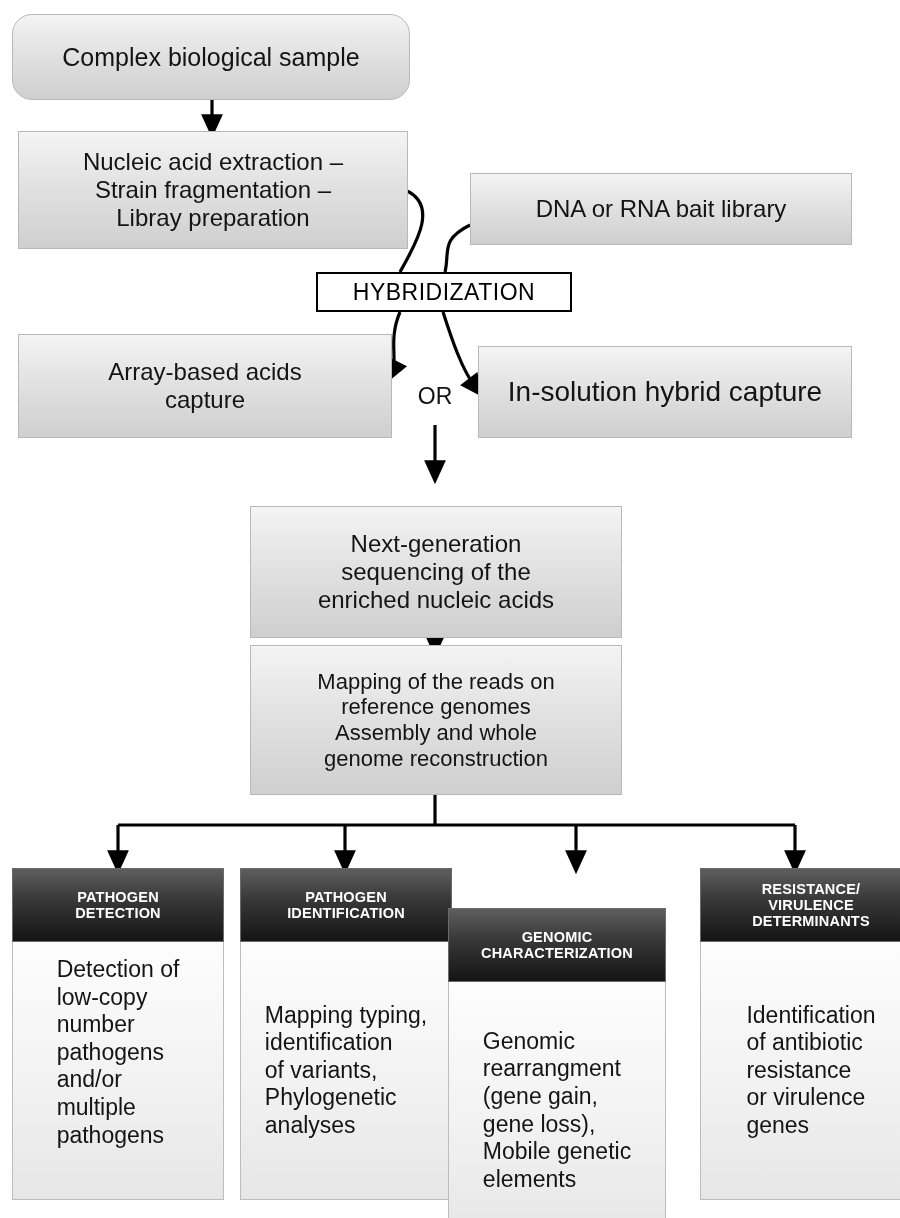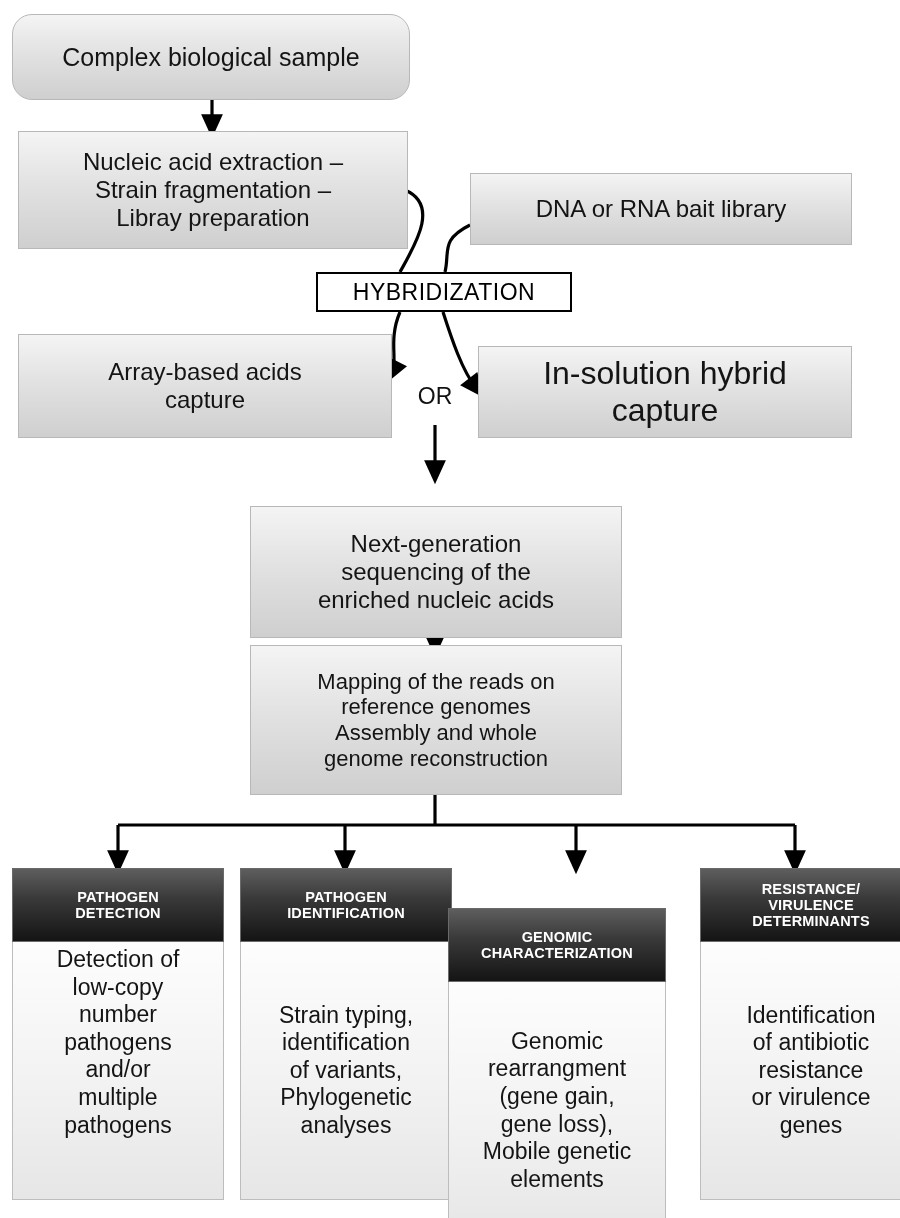--- a/index.html
+++ b/index.html
@@ -85,24 +85,24 @@
   .out-body {
     box-sizing: border-box;
     width: 100%;
     border: 1px solid #bdbdbd;
     border-top: none;
     background: linear-gradient(180deg, #fdfdfd 0%, #f2f2f2 55%, #e6e6e6 100%);
     color: #141414;
     display: flex;
     align-items: flex-start;
     justify-content: center;
-    text-align: center;
+    text-align: left;
     white-space: pre-line;
     line-height: 1.2;
-    padding: 4px 4px;
+    padding: 14px 4px;
   }
 </style>
 </head>
 <body>
 
 <div id="canvas">
 
   <svg class="connectors" viewBox="0 0 900 1218">
     <defs>
       <marker id="arrow" markerWidth="9" markerHeight="9" refX="4.2" refY="4.2" orient="auto">
@@ -140,21 +140,21 @@
 
   <div class="box" style="left:470px; top:166px; width:382px; height:72px; font-size:24px;margin-top:7px;">DNA or RNA bait library</div>
 
   <div class="hybrid-box" style="left:316px; top:272px; width:256px; height:40px; font-size:23px;">HYBRIDIZATION</div>
 
   <div class="box" style="left:18px; top:334px; width:374px; height:104px; font-size:24px;">Array-based acids
 capture</div>
 
   <div class="or-label" style="left:406px; top:378px; width:58px; height:36px;">OR</div>
 
-  <div class="box" style="left:478px; top:346px; width:374px; height:92px; font-size:32px;">In-solution hybrid capture</div>
+  <div class="box" style="left:478px; top:346px; width:374px; height:92px; font-size:28px;">In-solution hybrid capture</div>
 
   <div class="box" style="left:250px; top:506px; width:372px; height:132px; font-size:24px;">Next-generation
 sequencing of the
 enriched nucleic acids</div>
 
   <div class="box" style="left:250px; top:645px; width:372px; height:150px; font-size:22px;">Mapping of the reads on
 reference genomes
 Assembly and whole
 genome reconstruction</div>
 
@@ -166,21 +166,21 @@
 number
 pathogens
 and/or
 multiple
 pathogens</div>
   </div>
 
   <div class="out-col" style="left:240px; top:868px; width:212px;">
     <div class="out-head" style="height:74px;">PATHOGEN
 IDENTIFICATION</div>
-    <div class="out-body" style="height:258px; font-size:23px; align-items:center;">Strain typing,
+    <div class="out-body" style="height:258px; font-size:23px; align-items:center;">Mapping typing,
 identification
 of variants,
 Phylogenetic
 analyses</div>
   </div>
 
   <div class="out-col" style="left:448px; top:868px; width:218px;margin-top:40px;">
     <div class="out-head" style="height:74px;">GENOMIC
 CHARACTERIZATION</div>
     <div class="out-body" style="height:258px; font-size:23px; align-items:center;">Genomic

